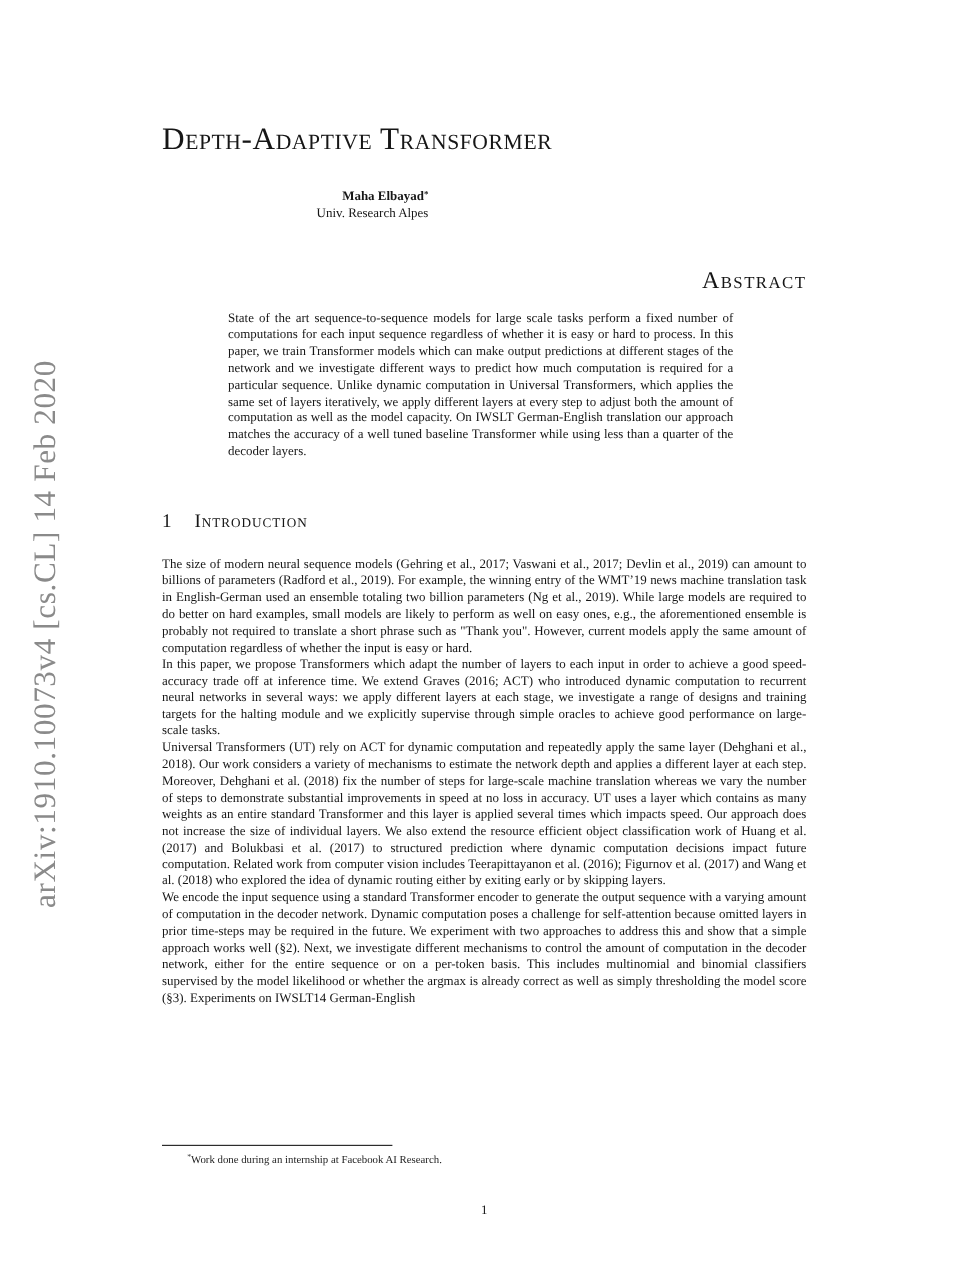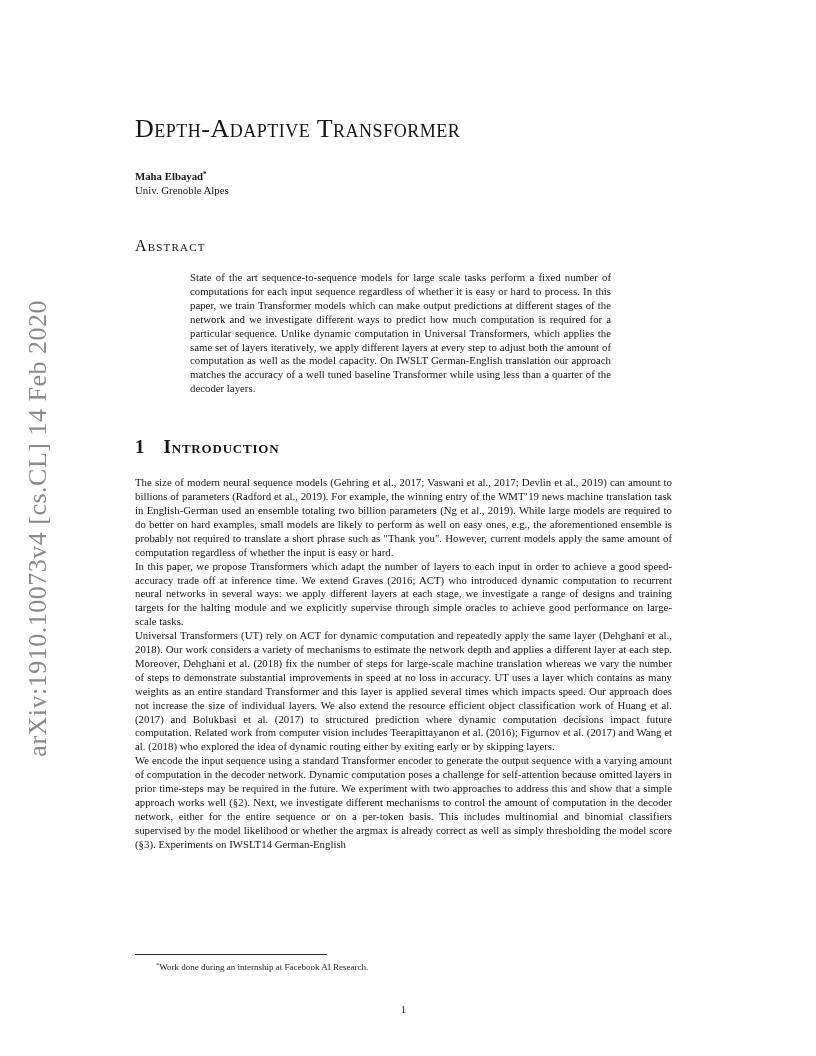--- a/index.html
+++ b/index.html
@@ -19,47 +19,47 @@
     position: absolute; left: 18px; top: 0; width: 40px; height: 1056px;
     display: flex; align-items: center; justify-content: center;
   }
   .watermark-text {
     writing-mode: vertical-rl; transform: rotate(180deg);
     white-space: nowrap; font-size: 26px; letter-spacing: 0.5px;
     color: #8a8a8a;
   }
 
   
-  .content { position: absolute; left: 135px; top: 13px; width: 537px; }
+  .content { position: absolute; left: 135px; top: 0; width: 537px; }
 
   .paper-title {
     margin-top: 101px;
     font-size: 26px; line-height: 30px; font-weight: 400;
     font-variant: small-caps; letter-spacing: 0.5px;
   }
 
   .authors { margin-top: 24px; display: flex; }
   .author-col { font-size: 10.8px; line-height: 14px; }
-  .author-col.first { flex: 0 0 222px; width: 222px; }
+  .author-col.first { flex: 0 0 222px; width: 222px; text-align: right; }
   .author-name { font-weight: 700; }
   .author-marker { font-size: 7.5px; vertical-align: 3px; font-weight: 700; }
 
   .abstract-heading {
-    margin-top: 40px; text-align: left;
-    font-size: 16px; line-height: 18px;
+    margin-top: 40px; text-align: right;
+    font-size: 20px; line-height: 18px;
     font-variant: small-caps; letter-spacing: 1.2px;
   }
   .abstract-body {
     margin: 16px 61px 0 55px;
     font-size: 10.8px; line-height: 13.9px; text-align: justify;
   }
 
   .section-heading {
     margin-top: 40px;
-    font-size: 19px; line-height: 22px; font-weight: 700;
+    font-size: 16px; line-height: 22px; font-weight: 400;
     font-variant: small-caps;
   }
   .section-title { margin-left: 19px; letter-spacing: 0.8px; }
 
   .body-par {
     font-size: 10.8px; line-height: 13.9px; text-align: justify;
   }
   .body-par.first { margin-top: 18px; }
 
   .footnote {
@@ -84,21 +84,21 @@
     <span class="watermark-text">arXiv:1910.10073v4  [cs.CL]  14 Feb 2020</span>
   </div>
 
   <div class="content">
 
     <h1 class="paper-title">Depth-Adaptive Transformer</h1>
 
     <div class="authors">
       <div class="author-col first">
         <div><span class="author-name">Maha Elbayad</span><sup class="author-marker">*</sup></div>
-        <div>Univ. Grenoble Alpes</div>
+        <div>Univ. Research Alpes</div>
       </div>
     </div>
 
     <div class="abstract-heading">Abstract</div>
 
     <p class="abstract-body">State of the art sequence-to-sequence models for large scale tasks perform a fixed number of computations for each input sequence regardless of whether it is easy or hard to process. In this paper, we train Transformer models which can make output predictions at different stages of the network and we investigate different ways to predict how much computation is required for a particular sequence. Unlike dynamic computation in Universal Transformers, which applies the same set of layers iteratively, we apply different layers at every step to adjust both the amount of computation as well as the model capacity. On IWSLT German-English translation our approach matches the accuracy of a well tuned baseline Transformer while using less than a quarter of the decoder layers.</p>
 
     <h2 class="section-heading"><span class="section-number">1</span><span class="section-title">Introduction</span></h2>
 
     <p class="body-par first">The size of modern neural sequence models (Gehring et al., 2017; Vaswani et al., 2017; Devlin et al., 2019) can amount to billions of parameters (Radford et al., 2019). For example, the winning entry of the WMT’19 news machine translation task in English-German used an ensemble totaling two billion parameters (Ng et al., 2019). While large models are required to do better on hard examples, small models are likely to perform as well on easy ones, e.g., the aforementioned ensemble is probably not required to translate a short phrase such as "Thank you". However, current models apply the same amount of computation regardless of whether the input is easy or hard.</p>

